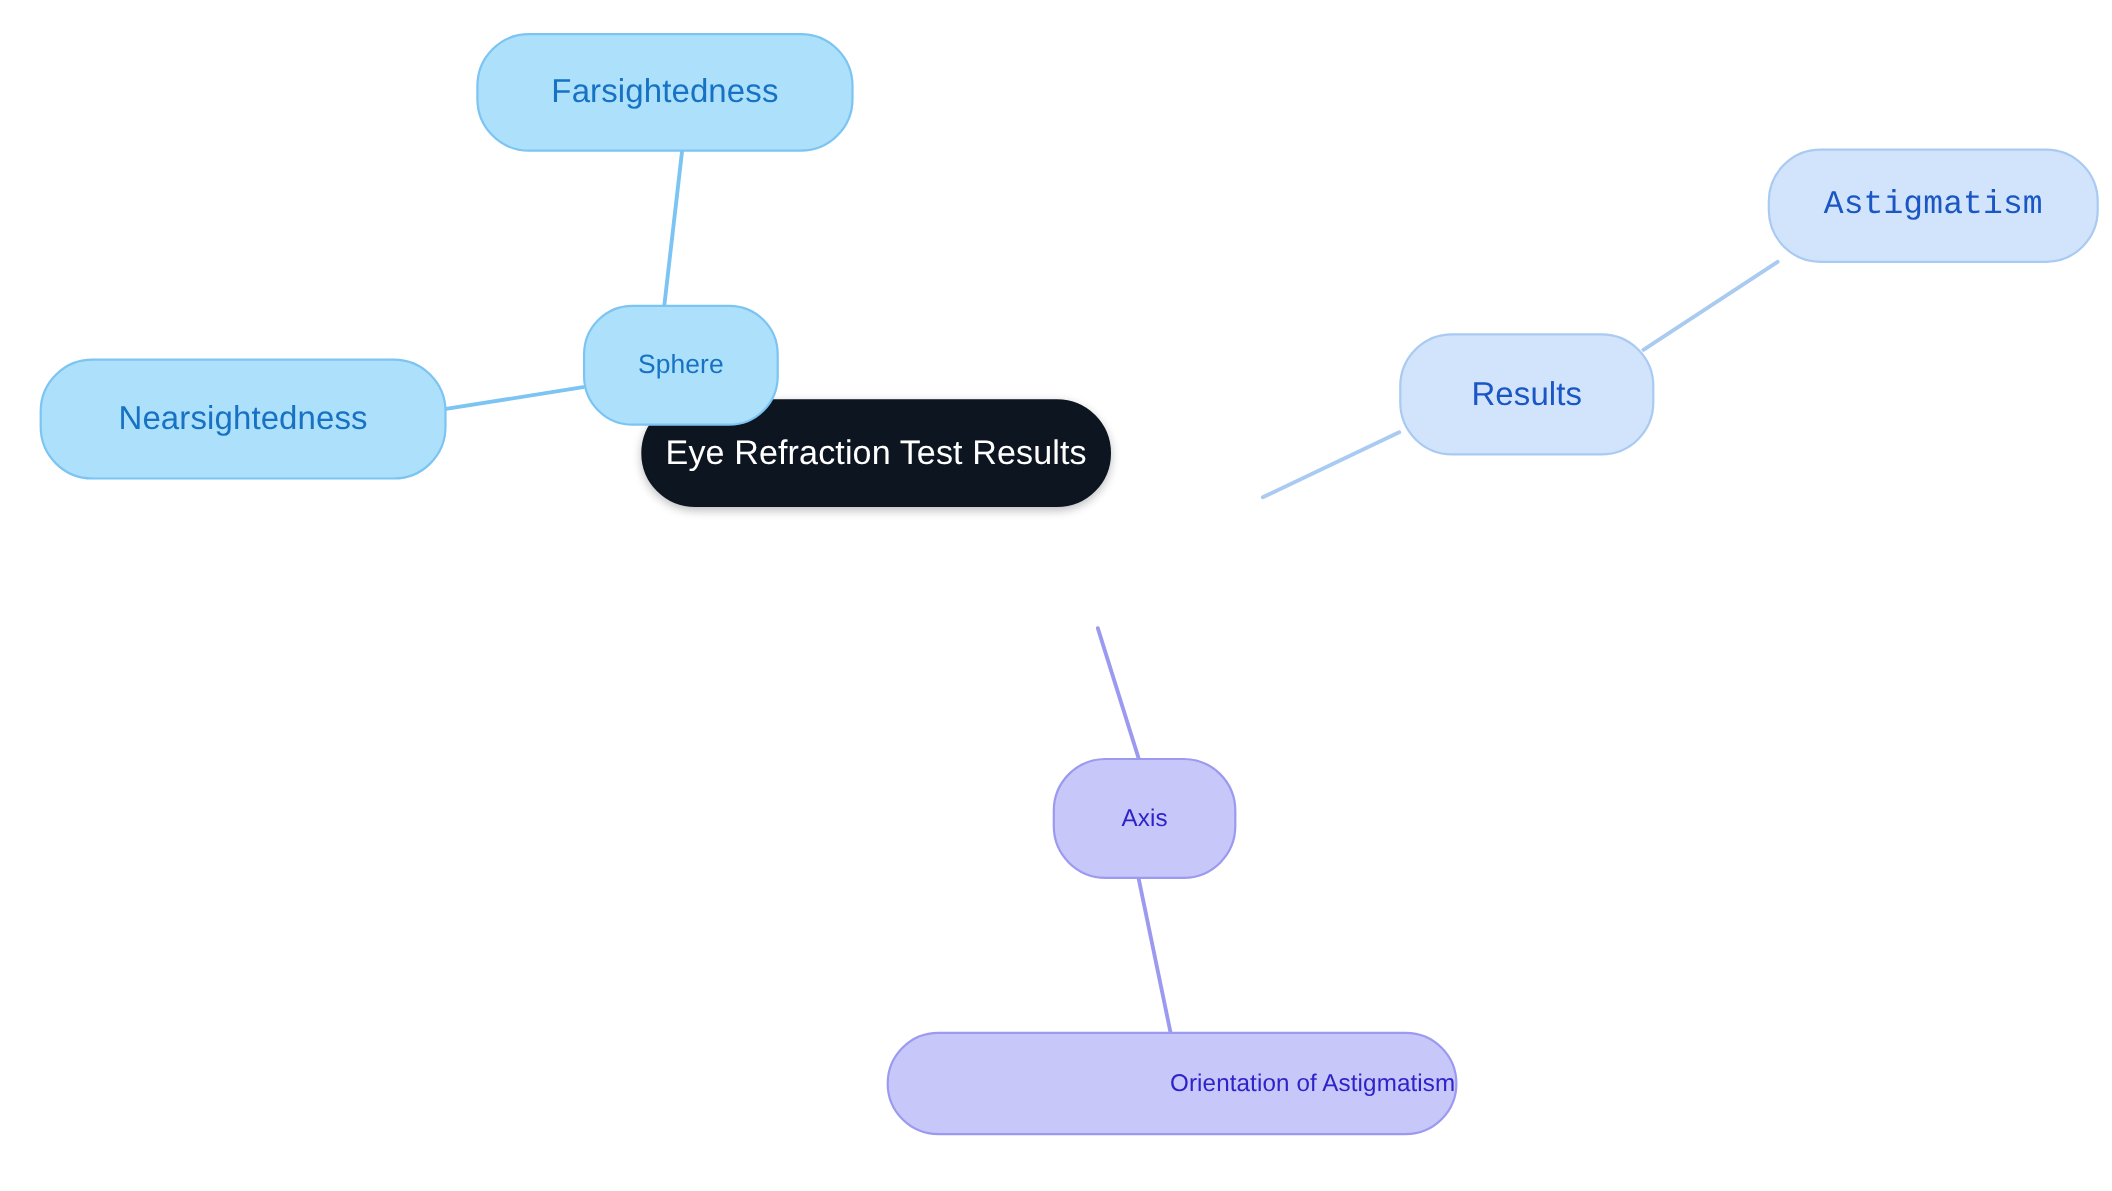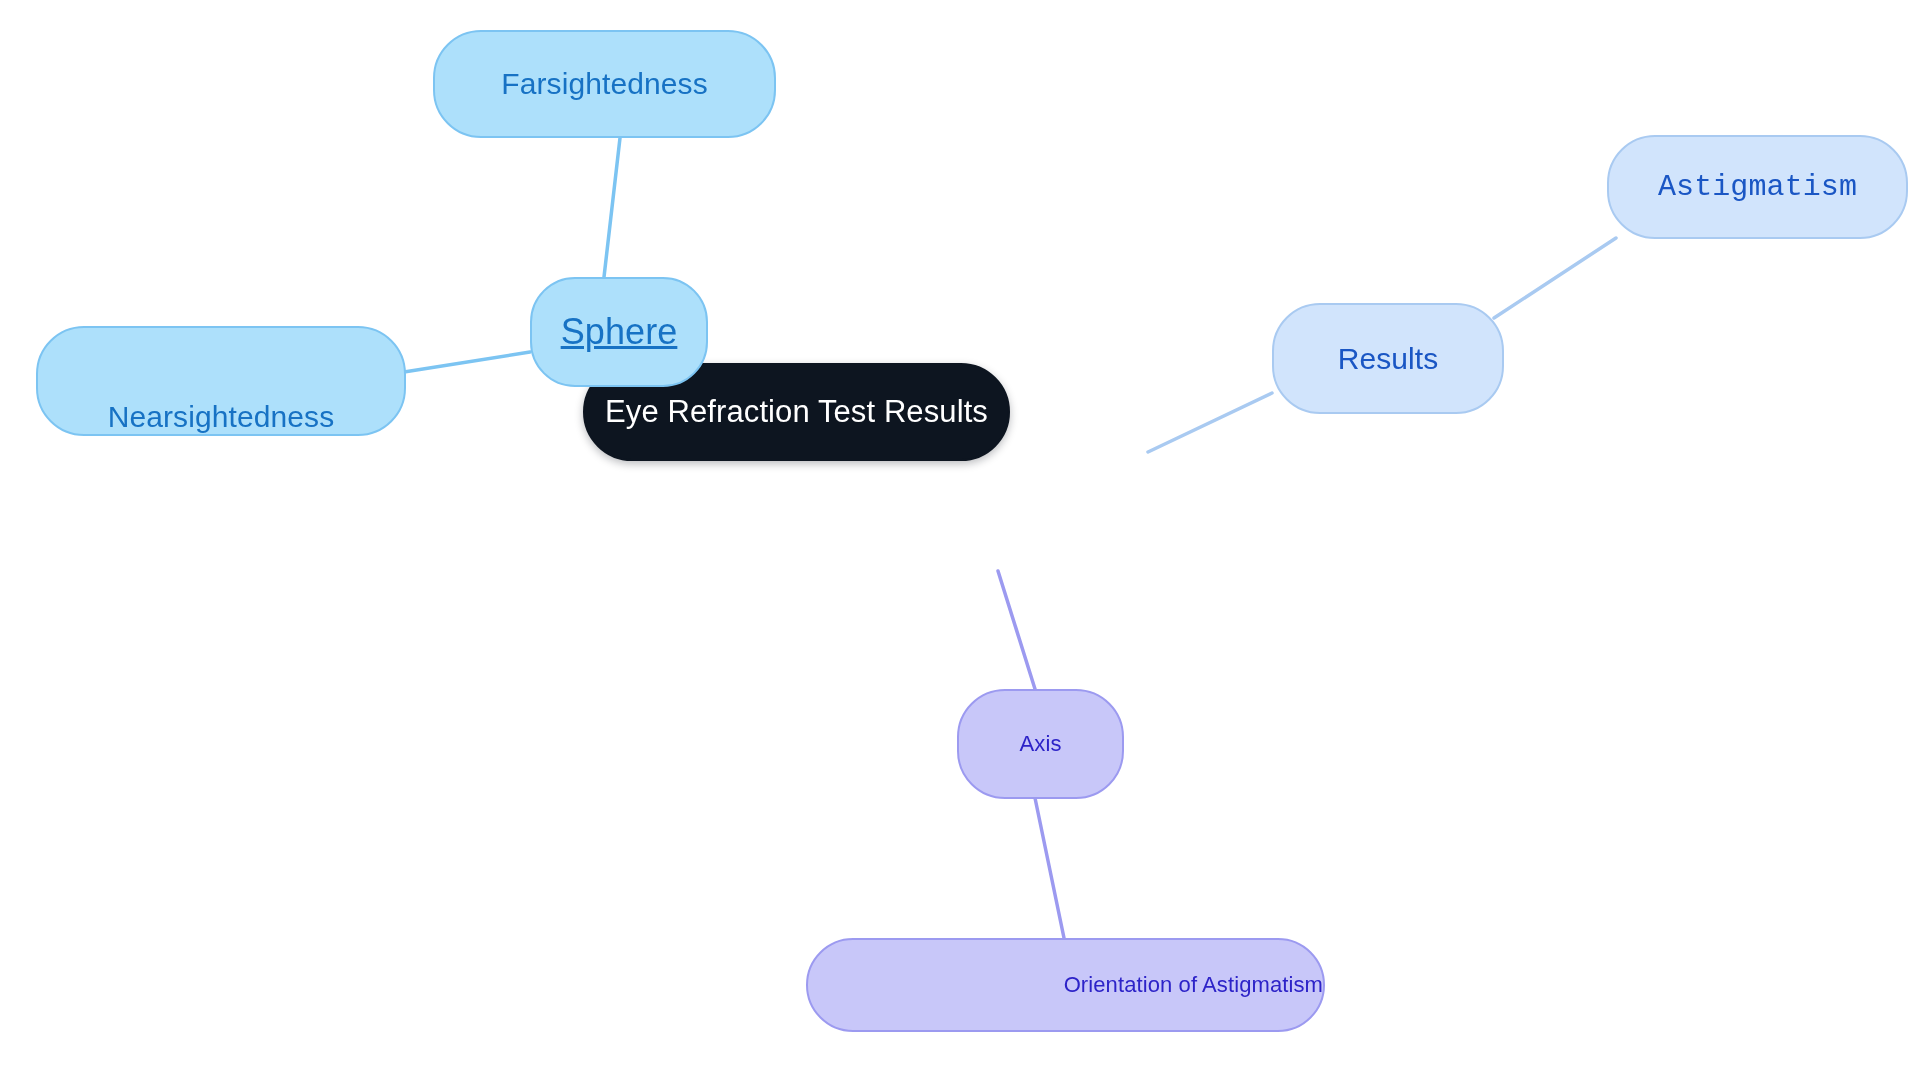--- a/index.html
+++ b/index.html
@@ -52,22 +52,21 @@
     border-color: #7cc4f2;
     color: #1772c4;
     border-radius: 48px;
     font-size: 30px;
   }
   .node-sphere-main {
     background: #ade0fb;
     border-color: #7cc4f2;
     color: #1772c4;
     border-radius: 45px;
-    font-size: 36px;
-    text-decoration: underline;
+    font-size: 24px;
   }
   .node-cylinder-branch {
     background: #d1e4fc;
     border-color: #a9caf1;
     color: #1a56c4;
     border-radius: 48px;
     font-size: 30px;
   }
   .node-axis-branch {
     background: #c8c7f9;
@@ -95,21 +94,21 @@
   <div class="node node-root" style="left: 583px; top: 363px; width: 427px; height: 98px; background: rgb(13, 21, 32); color: rgb(255, 255, 255);">
     <span>Eye Refraction Test Results</span>
   </div>
 
   <div class="node node-sphere-main" style="left: 530px; top: 277px; width: 178px; height: 110px; background: rgb(173, 224, 251); border-color: rgb(124, 196, 242); color: rgb(23, 114, 196);">
     <span>Sphere</span>
   </div>
   <div class="node node-sphere-branch" style="left: 433px; top: 30px; width: 343px; height: 108px; background: rgb(173, 224, 251); border-color: rgb(124, 196, 242); color: rgb(23, 114, 196);">
     <span>Farsightedness</span>
   </div>
-  <div class="node node-sphere-branch" style="left: 36px; top: 326px; width: 370px; height: 110px; background: rgb(173, 224, 251); border-color: rgb(124, 196, 242); color: rgb(23, 114, 196); align-items: flex-end;">
+  <div class="node node-sphere-branch" style="left: 36px; top: 326px; width: 370px; height: 110px; background: rgb(173, 224, 251); border-color: rgb(124, 196, 242); color: rgb(23, 114, 196);">
     <span>Nearsightedness</span>
   </div>
 
   <div class="node node-cylinder-branch" style="left: 1272px; top: 303px; width: 232px; height: 111px; background: rgb(209, 228, 252); border-color: rgb(169, 202, 241); color: rgb(26, 86, 196);">
     <span>Results</span>
   </div>
   <div class="node node-cylinder-branch" style="left: 1607px; top: 135px; width: 301px; height: 104px; background: rgb(209, 228, 252); border-color: rgb(169, 202, 241); color: rgb(26, 86, 196); font-family: Liberation Mono, monospace;">
     <span>Astigmatism</span>
   </div>
 

